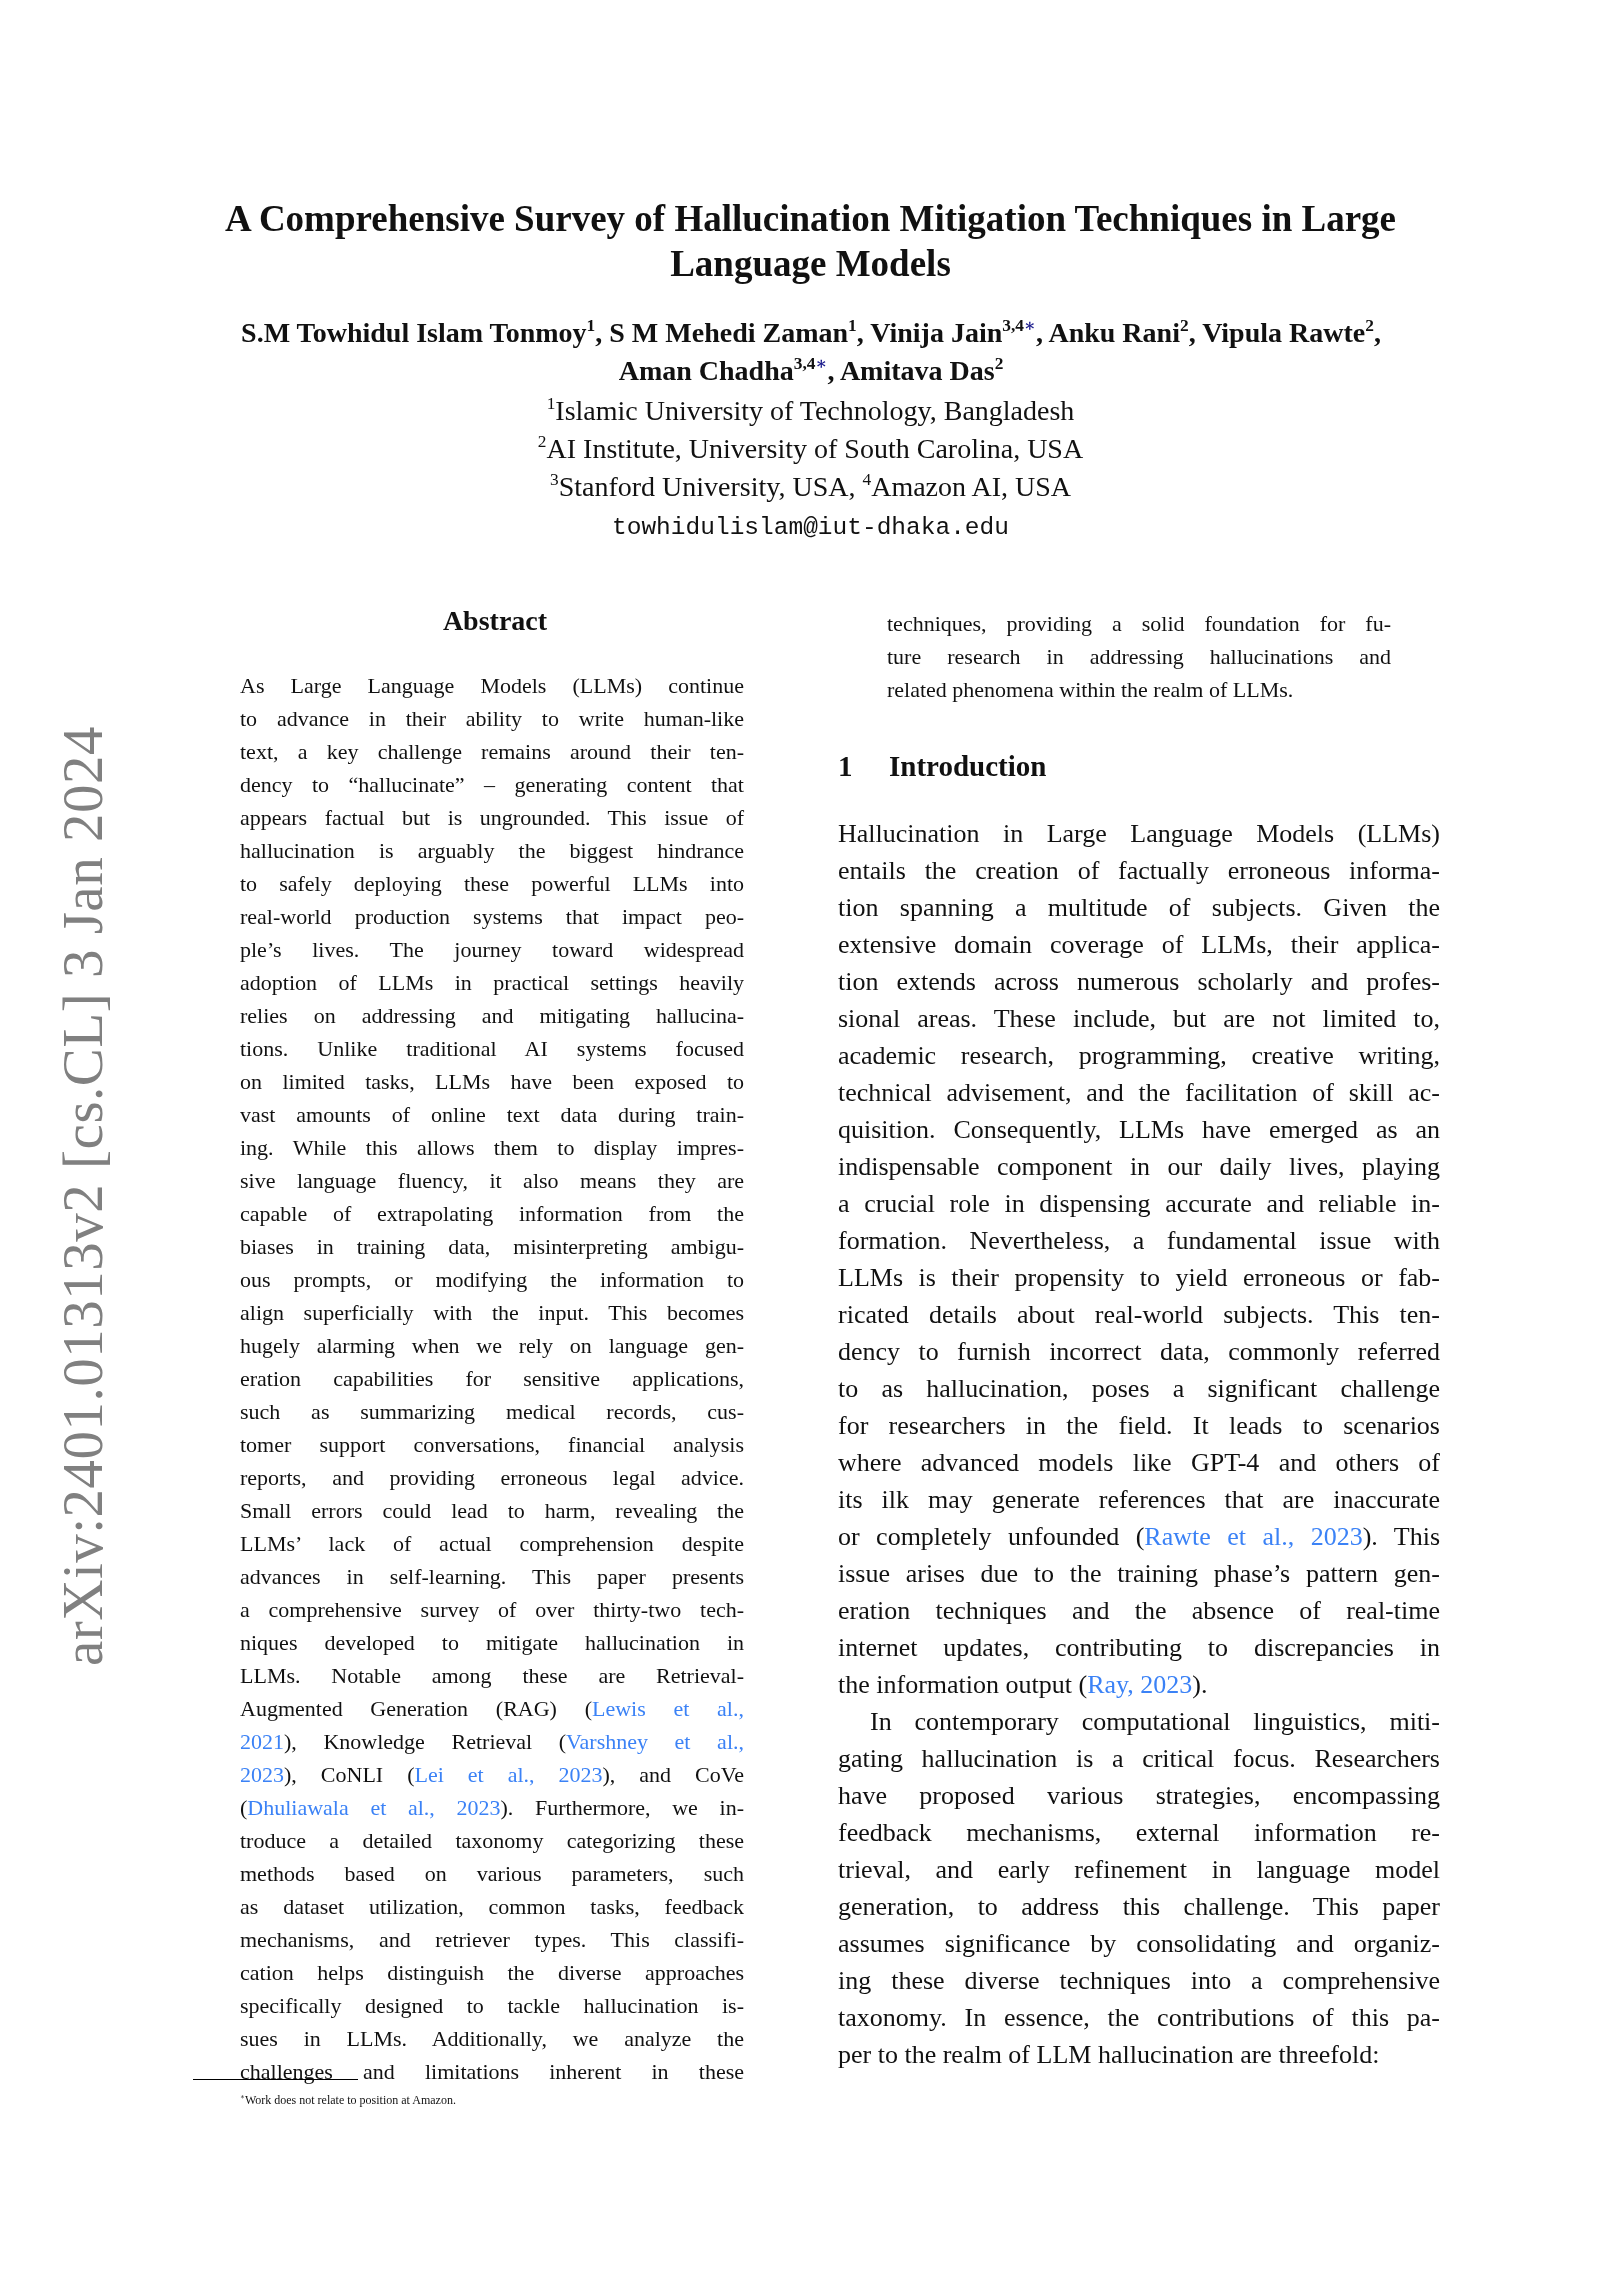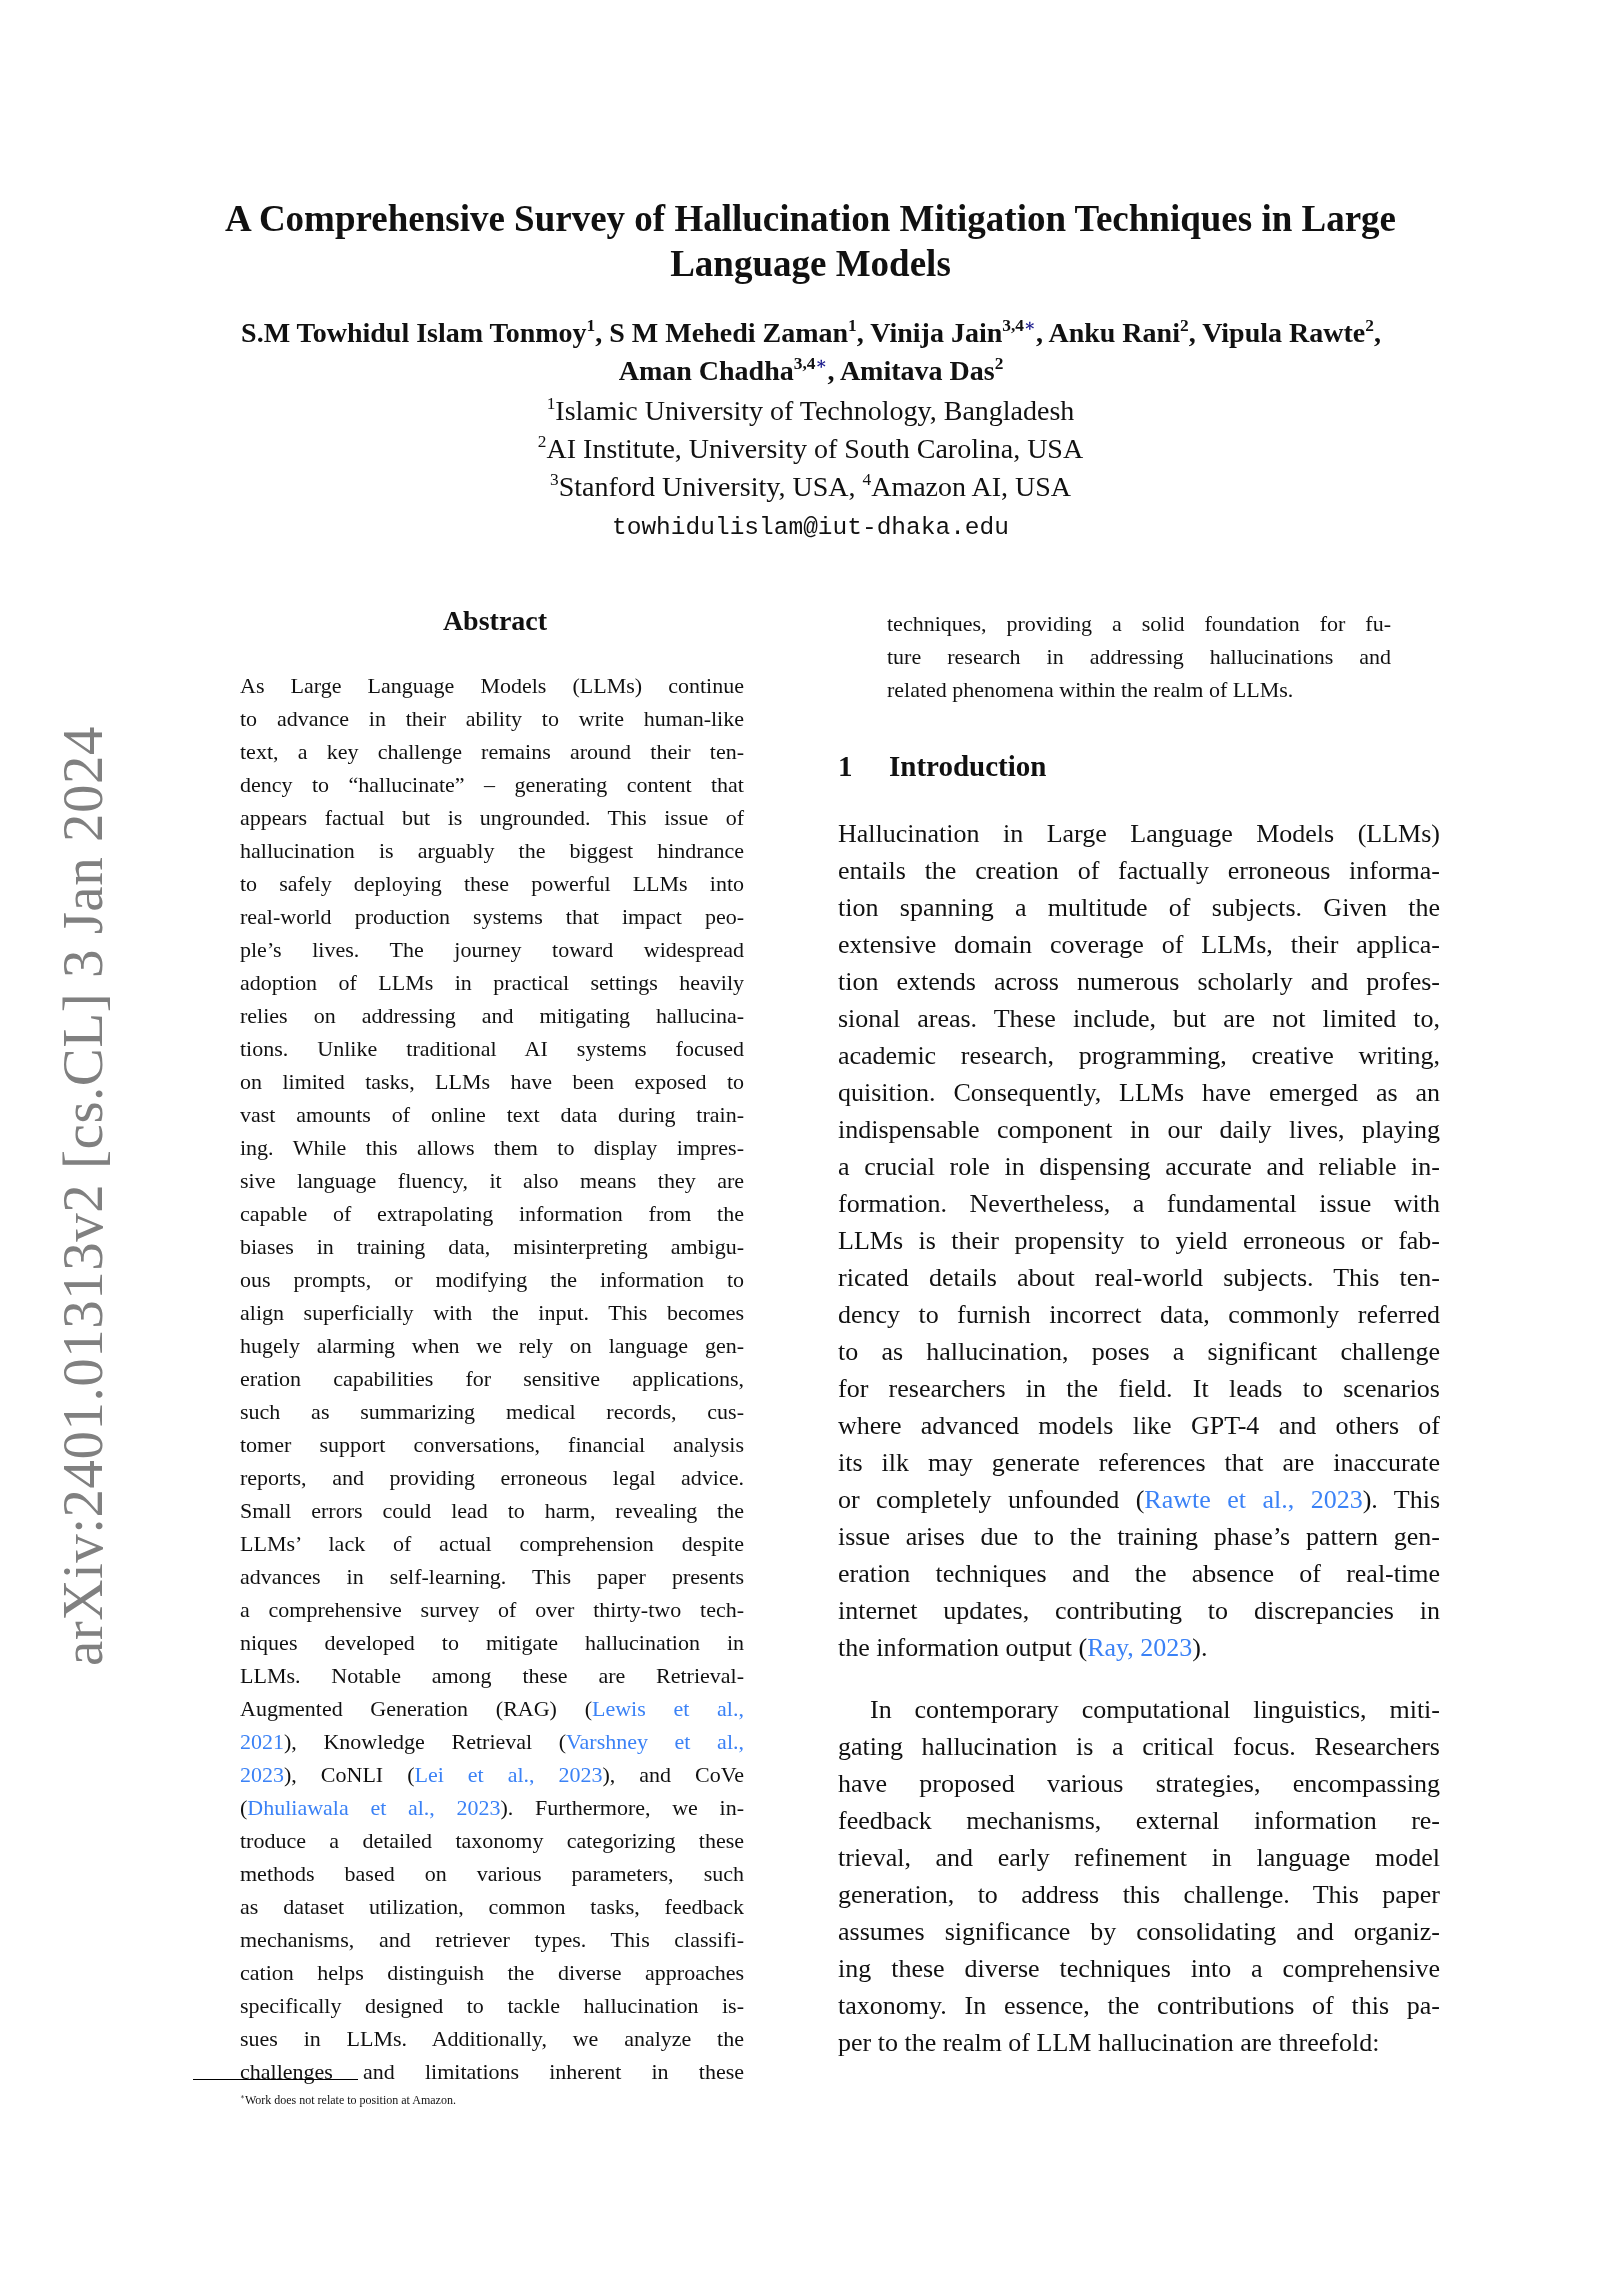--- a/index.html
+++ b/index.html
@@ -22,21 +22,21 @@
     font-family: "Liberation Mono", "DejaVu Sans Mono", monospace; font-size: 24.5px; line-height: 35px; }
   sup { font-size: 62%; line-height: 0; position: relative; top: -0.05em; }
   .star { color: #1a1a8c; }
 
   .abs-heading { position: absolute; left: 240px; top: 603px; width: 510px; text-align: center;
     font-weight: bold; font-size: 28px; line-height: 35px; }
   .col { position: absolute; font-size: 22px; }
   .col .ln { display: block; height: 33px; line-height: 33px; white-space: nowrap;
     text-align: justify; text-align-last: justify; }
   .col .ln.last { text-align-last: left; }
-  .col .ln.indent { padding-left: 32px; margin-top: 25px; }
+  .col .ln.indent { padding-left: 32px; }
 
   .col-abs-left { left: 240px; top: 669px; width: 504px; }
   .col-abs-right { left: 887px; top: 607px; width: 504px; }
   .col-intro { left: 838px; top: 815px; width: 602px; font-size: 26px; }
   .col-intro .ln { height: 37px; line-height: 37px; }
 
   .sec-heading { position: absolute; left: 838px; top: 747px; font-weight: bold; font-size: 29px; line-height: 39px; }
   .sec-num { display: inline-block; width: 51px; }
 
   .cite { color: #3b82f6; }
@@ -138,20 +138,21 @@
 
   <div class="col col-intro">
     <div id="intro-p1">
         <span class="ln">Hallucination in Large Language Models (LLMs)</span>
         <span class="ln">entails the creation of factually erroneous informa-</span>
         <span class="ln">tion spanning a multitude of subjects.  Given the</span>
         <span class="ln">extensive domain coverage of LLMs, their applica-</span>
         <span class="ln">tion extends across numerous scholarly and profes-</span>
         <span class="ln">sional areas. These include, but are not limited to,</span>
         <span class="ln">academic research, programming, creative writing,</span>
+        <span class="ln">technical advisement, and the facilitation of skill ac-</span>
         <span class="ln">quisition. Consequently, LLMs have emerged as an</span>
         <span class="ln">indispensable component in our daily lives, playing</span>
         <span class="ln">a crucial role in dispensing accurate and reliable in-</span>
         <span class="ln">formation. Nevertheless, a fundamental issue with</span>
         <span class="ln">LLMs is their propensity to yield erroneous or fab-</span>
         <span class="ln">ricated details about real-world subjects. This ten-</span>
         <span class="ln">dency to furnish incorrect data, commonly referred</span>
         <span class="ln">to as hallucination, poses a significant challenge</span>
         <span class="ln">for researchers in the field.  It leads to scenarios</span>
         <span class="ln">where advanced models like GPT-4 and others of</span>

